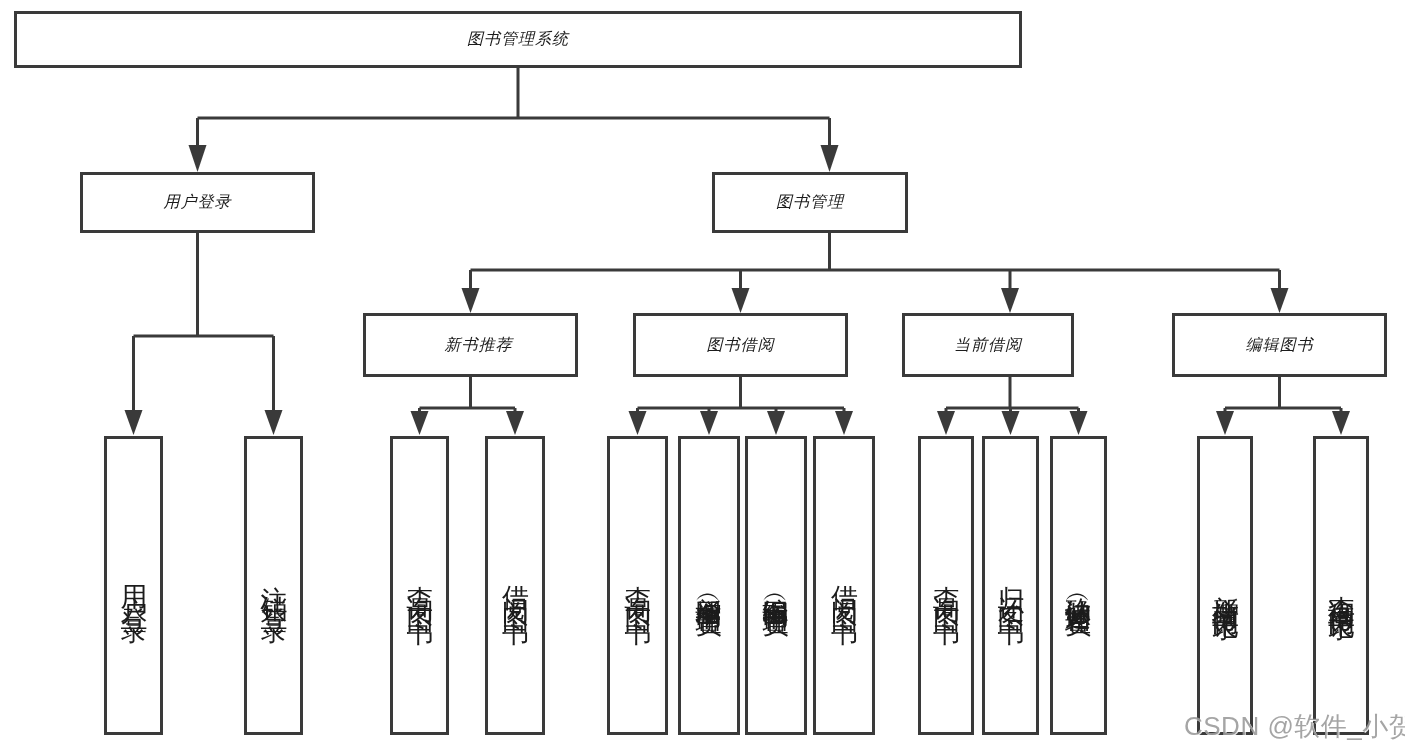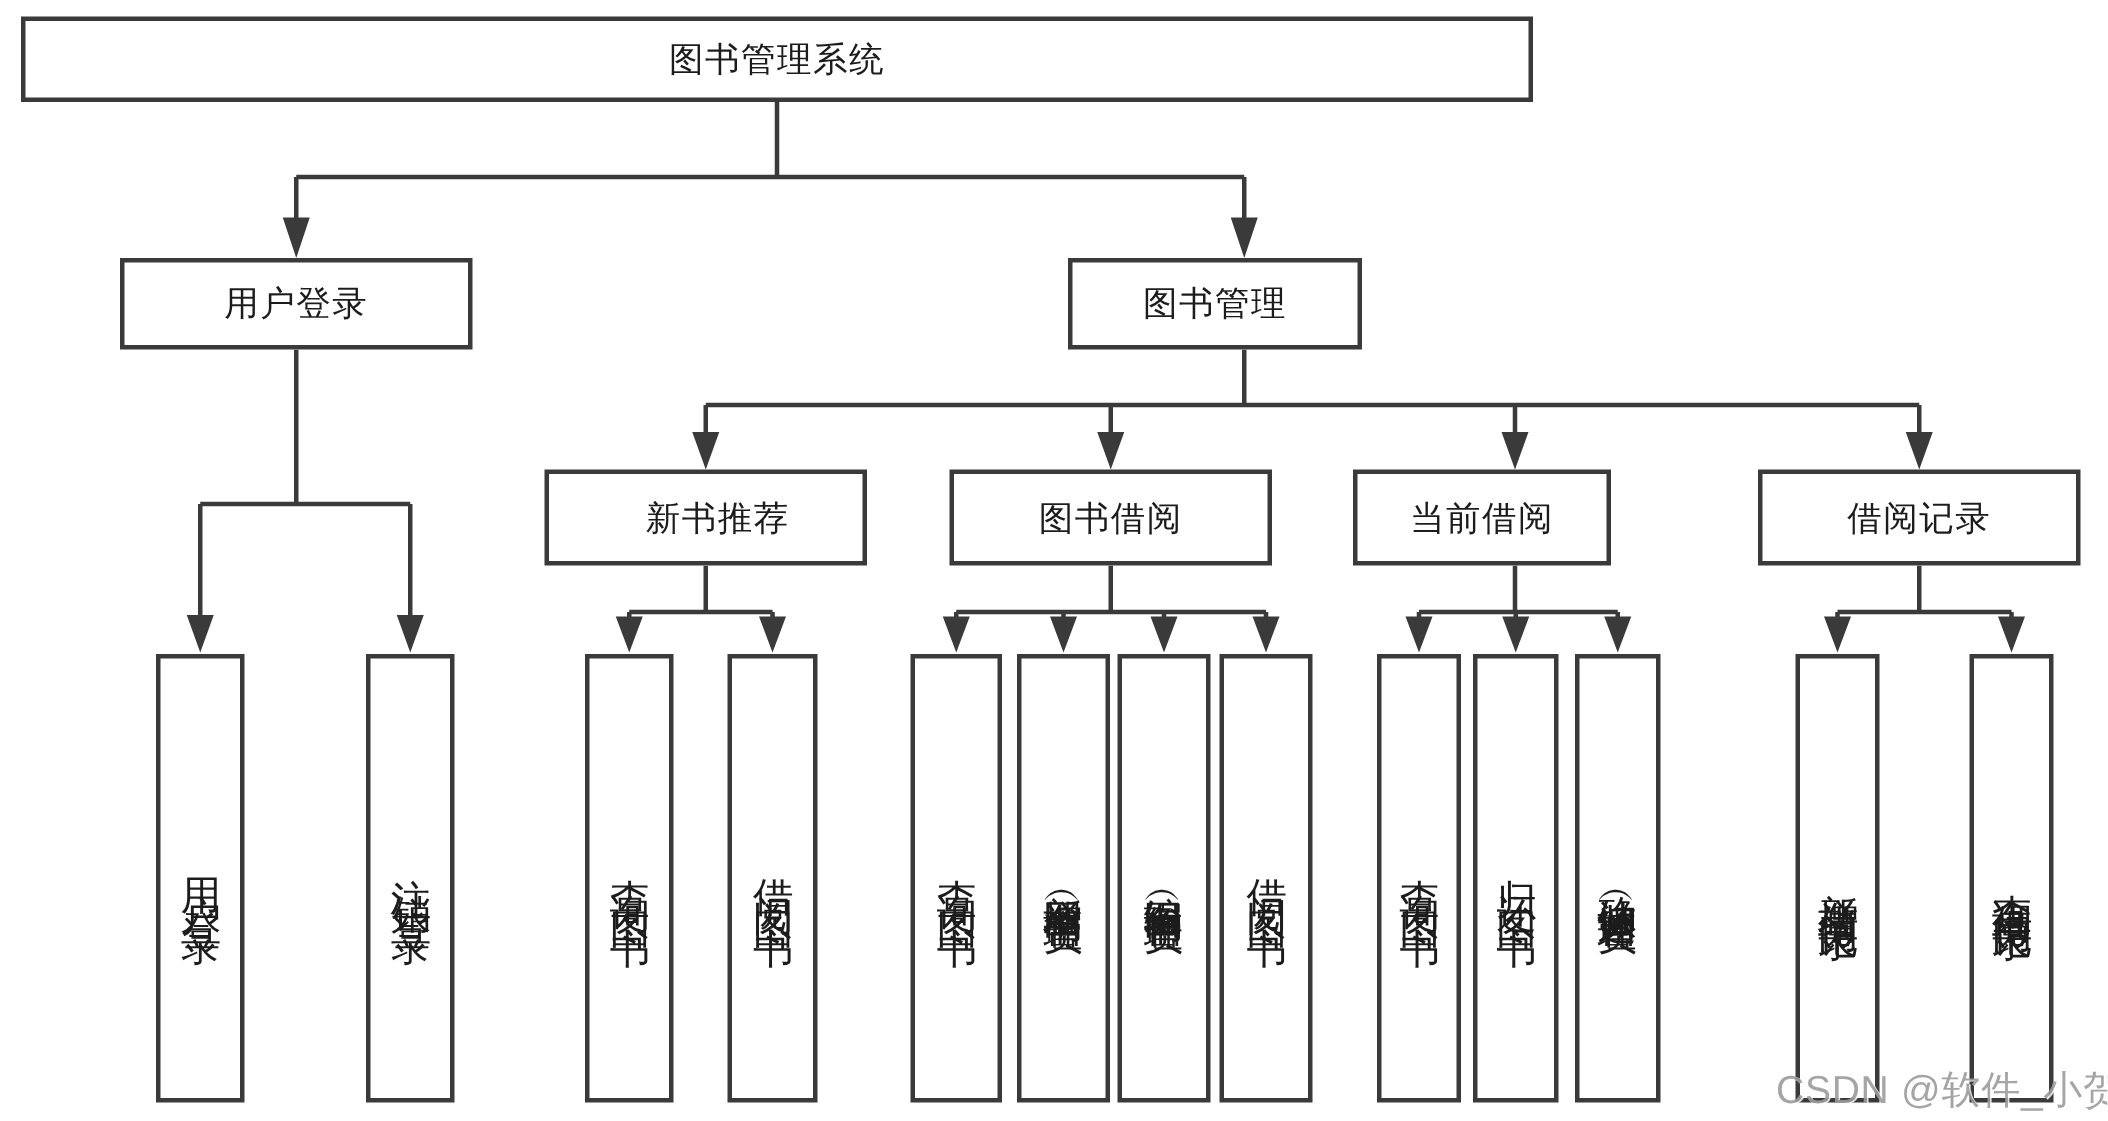--- a/index.html
+++ b/index.html
@@ -20,21 +20,21 @@
   .wires polygon { fill: #3a3a3a; }
   .box {
     position: absolute;
     background: #ffffff;
     border: 3px solid #3a3a3a;
     display: flex;
     align-items: center;
     justify-content: center;
     text-align: center;
   }
-  .h { font-size: 23px; letter-spacing: 1px; white-space: nowrap; }
+  .h { font-size: 16px; letter-spacing: 1px; white-space: nowrap; font-style: italic; }
   .v {
     writing-mode: vertical-rl;
     text-orientation: mixed;
     font-size: 27px;
     line-height: 1;
     letter-spacing: 11px;
     white-space: nowrap;
   }
   .v.medium { letter-spacing: 4px; }
   .v.tight  { letter-spacing: 2px; font-size: 26px; }
@@ -91,21 +91,21 @@
   </svg>
 
   <div class="box h" style="left:14px; top:11px; width:1008px; height:57px;">图书管理系统</div>
 
   <div class="box h" style="left:80px; top:172px; width:235px; height:61px;">用户登录</div>
   <div class="box h" style="left:712px; top:172px; width:196px; height:61px;">图书管理</div>
 
   <div class="box h" style="left:363px; top:313px; width:215px; height:64px;padding-left:16px;">新书推荐</div>
   <div class="box h" style="left:633px; top:313px; width:215px; height:64px;">图书借阅</div>
   <div class="box h" style="left:902px; top:313px; width:172px; height:64px;">当前借阅</div>
-  <div class="box h" style="left:1172px; top:313px; width:215px; height:64px;">借阅记录</div>
+  <div class="box h" style="left:1172px; top:313px; width:215px; height:64px;">编辑图书</div>
 
   <div class="box v" style="left:104px; top:436px; width:59px; height:299px;">用户登录</div>
   <div class="box v" style="left:244px; top:436px; width:59px; height:299px;">注销登录</div>
 
   <div class="box v" style="left:390px; top:436px; width:59px; height:299px;">查询图书</div>
   <div class="box v" style="left:485px; top:436px; width:60px; height:299px;">借阅图书</div>
 
   <div class="box v" style="left:607px; top:436px; width:61px; height:299px;">查询图书</div>
   <div class="box v tight" style="left:678px; top:436px; width:62px; height:299px;">新增图书（管理员）</div>
   <div class="box v tight" style="left:745px; top:436px; width:62px; height:299px;">编辑图书（管理员）</div>

